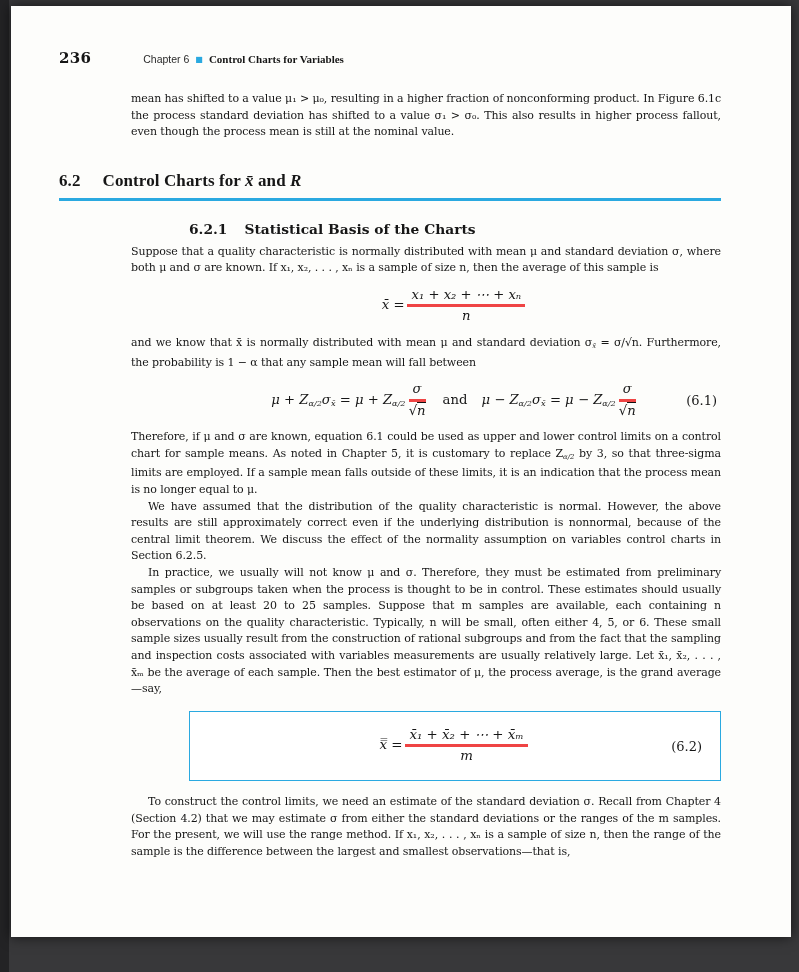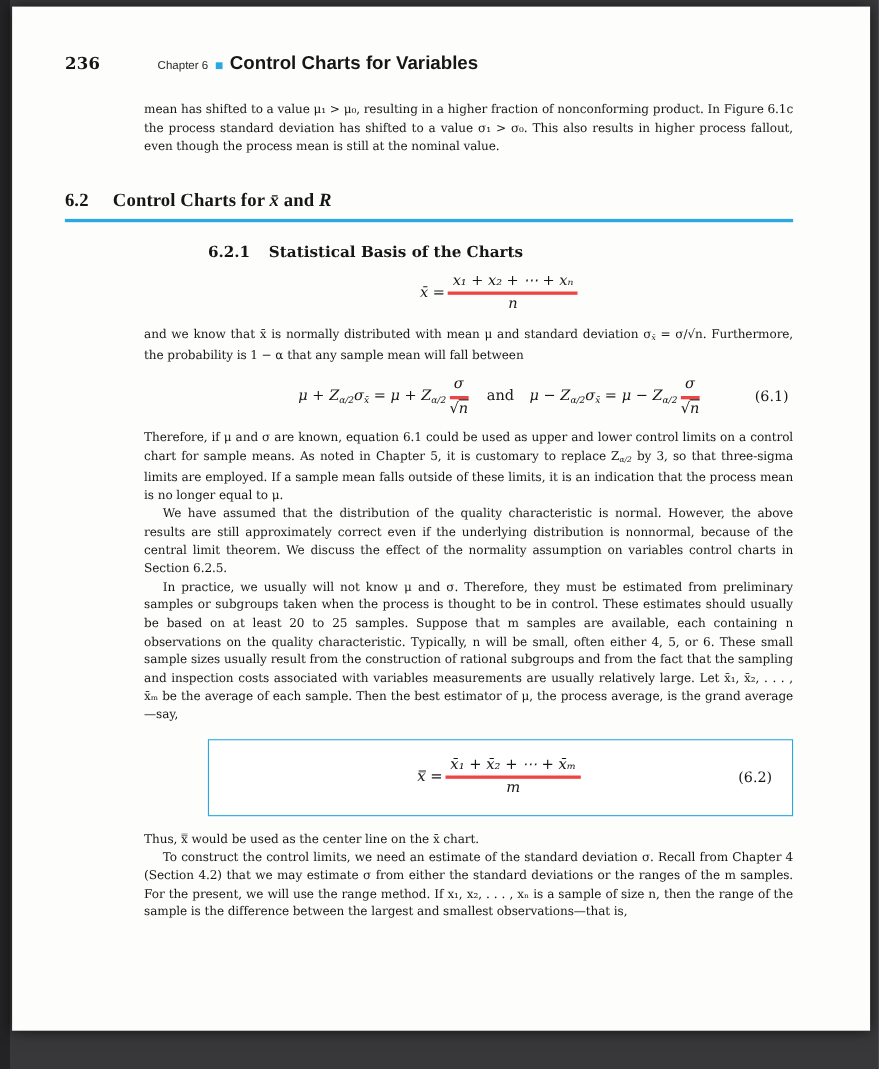--- a/index.html
+++ b/index.html
@@ -19,21 +19,21 @@
     background:#fdfdfb; box-shadow:0 0 12px rgba(0,0,0,.65);
     padding:42px 70px 0 48px; overflow:hidden;
     color:#161616;
   }
 
   
   .running-head { margin-bottom:24px; white-space:nowrap; }
   .pagenum { font-weight:bold; font-size:15px; margin-right:52px; letter-spacing:.3px; }
   .chapter-label { font-family:"Liberation Sans","DejaVu Sans",sans-serif; font-size:10.5px; color:#2b2b2b; }
   .head-bullet { color:#2AA9E0; font-size:8px; margin:0 6px; vertical-align:1.5px; }
-  .chapter-title { font-family:Liberation Sans, sans-serif; font-weight:bold; font-size:17px; }
+  .chapter-title { font-family:Liberation Serif, serif; font-weight:bold; font-size:11px; }
 
   
   .section-head {
     margin-top:30px; padding-bottom:7px;
     border-bottom:3.5px solid #2AA9E0;
     font-size:17px; font-weight:bold; letter-spacing:.1px;font-family:Liberation Serif, serif;
   }
   .sec-num { margin-right:22px; }
   .mathvar { font-style:italic; }
   .subsection-head { margin:20px 0 7px 130px; font-size:13.8px; font-weight:bold; }
@@ -79,33 +79,33 @@
     <header class="running-head">
       <span class="pagenum">236</span><span class="chapter-label">Chapter 6</span><span class="head-bullet">■</span><span class="chapter-title">Control Charts for Variables</span>
     </header>
 
     <p class="body-text">mean has shifted to a value μ₁ &gt; μ₀, resulting in a higher fraction of nonconforming product. In Figure 6.1c the process standard deviation has shifted to a value σ₁ &gt; σ₀. This also results in higher process fallout, even though the process mean is still at the nominal value.</p>
 
     <h2 class="section-head"><span class="sec-num">6.2</span><span><span>Control Charts for </span><span class="mathvar">x̄</span><span> and </span><span class="mathvar">R</span></span></h2>
 
     <h3 class="subsection-head"><span class="subsec-num">6.2.1</span><span>Statistical Basis of the Charts</span></h3>
 
+    <p class="body-text">Suppose that a quality characteristic is normally distributed with mean μ and standard deviation σ, where both μ and σ are known. If x₁, x₂, . . . , xₙ is a sample of size n, then the average of this sample is</p>
 
     <div class="equation"><span class="eq-italic"><span>x̄ =</span><span class="frac"><span class="num">x₁ + x₂ + ⋯ + xₙ</span><span class="den">n</span></span></span></div>
 
     <p class="body-text"><span>and we know that x̄ is normally distributed with mean μ and standard deviation σ</span><span class="sub">x̄</span><span> = σ/√n. Furthermore, the probability is 1 − α that any sample mean will fall between</span></p>
 
     <div class="equation"><span class="eq-italic"><span>μ + Z</span><span class="sub">α/2</span><span>σ</span><span class="sub">x̄</span><span> = μ + Z</span><span class="sub">α/2</span><span class="frac"><span class="num">σ</span><span class="den"><span>√</span><span class="rad">n</span></span></span><span class="conj">and</span><span>μ − Z</span><span class="sub">α/2</span><span>σ</span><span class="sub">x̄</span><span> = μ − Z</span><span class="sub">α/2</span><span class="frac"><span class="num">σ</span><span class="den"><span>√</span><span class="rad">n</span></span></span></span><span class="eq-number">(6.1)</span></div>
 
     <p class="body-text"><span>Therefore, if μ and σ are known, equation 6.1 could be used as upper and lower control limits on a control chart for sample means. As noted in Chapter 5, it is customary to replace Z</span><span class="sub">α/2</span><span> by 3, so that three-sigma limits are employed. If a sample mean falls outside of these limits, it is an indication that the process mean is no longer equal to μ.</span></p>
 
     <p class="body-text indent-first">We have assumed that the distribution of the quality characteristic is normal. However, the above results are still approximately correct even if the underlying distribution is nonnormal, because of the central limit theorem. We discuss the effect of the normality assumption on variables control charts in Section 6.2.5.</p>
 
     <p class="body-text indent-first">In practice, we usually will not know μ and σ. Therefore, they must be estimated from preliminary samples or subgroups taken when the process is thought to be in control. These estimates should usually be based on at least 20 to 25 samples. Suppose that m samples are available, each containing n observations on the quality characteristic. Typically, n will be small, often either 4, 5, or 6. These small sample sizes usually result from the construction of rational subgroups and from the fact that the sampling and inspection costs associated with variables measurements are usually relatively large. Let x̄₁, x̄₂, . . . , x̄ₘ be the average of each sample. Then the best estimator of μ, the process average, is the grand average—say,</p>
 
     <div class="eq-box"><span class="eq-italic"><span>x̿ =</span><span class="frac"><span class="num">x̄₁ + x̄₂ + ⋯ + x̄ₘ</span><span class="den">m</span></span></span><span class="eq-number">(6.2)</span></div>
 
-    <p class="body-text">Thus, x̿ would be used as the center line on the x̄ chart.</p>
 
     <p class="body-text indent-first">To construct the control limits, we need an estimate of the standard deviation σ. Recall from Chapter 4 (Section 4.2) that we may estimate σ from either the standard deviations or the ranges of the m samples. For the present, we will use the range method. If x₁, x₂, . . . , xₙ is a sample of size n, then the range of the sample is the difference between the largest and smallest observations—that is,</p>
 
   </div>
 </div>
 
 </body></html>

